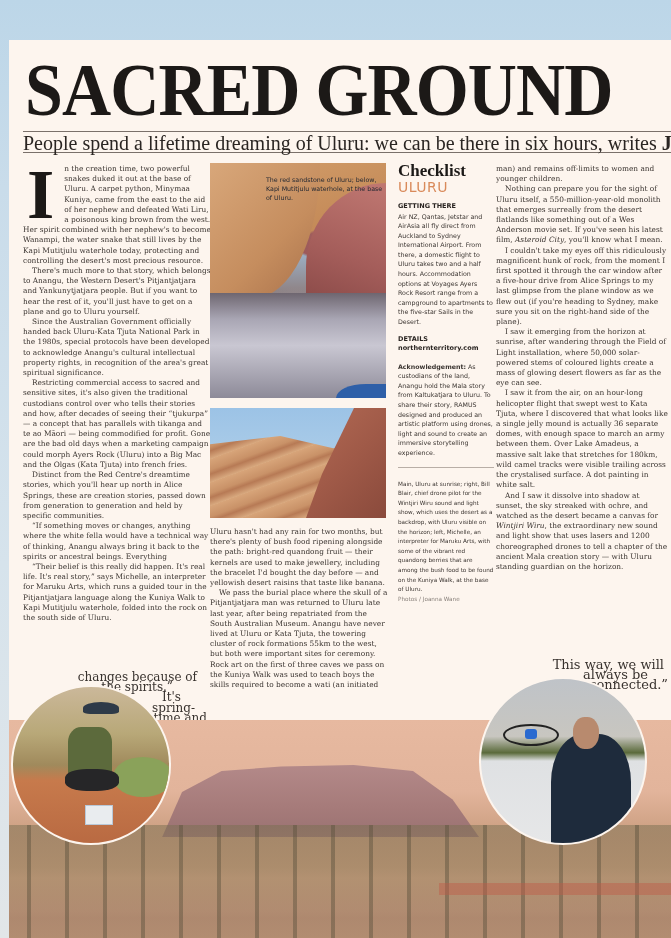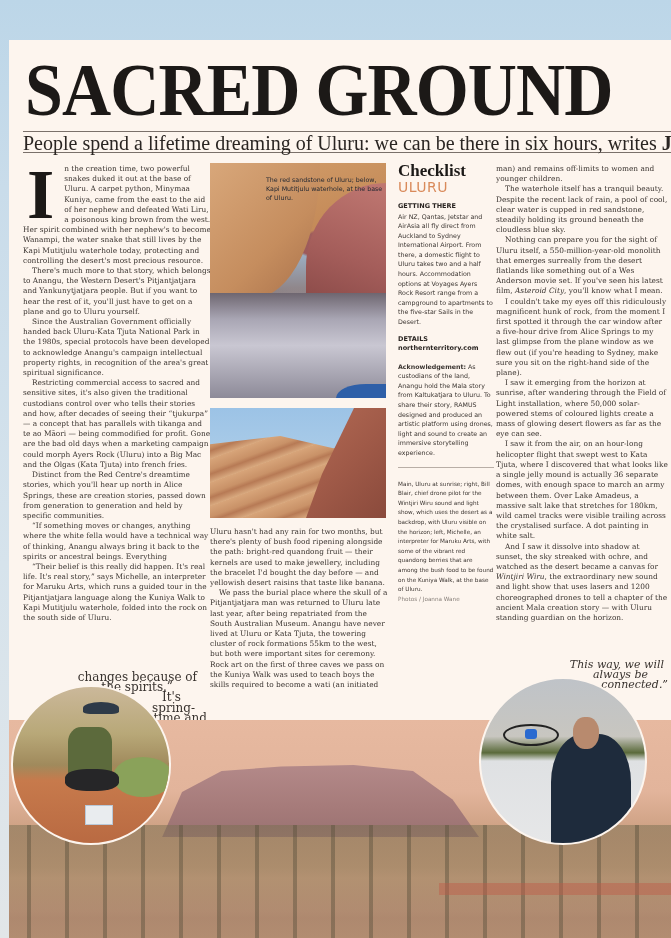--- a/index.html
+++ b/index.html
@@ -198,24 +198,23 @@
     color: #8a827c;
   }
 
   .col4 { left: 487px; top: 124px; width: 172px; }
   .col4 i { font-style: italic; }
   .col4-tail {
     position: absolute;
     left: 487px; top: 620px;
     width: 172px;
     font-family: "DejaVu Serif", serif;
-    font-size: 11px;
+    font-size: 13px;
     line-height: 10.2px;
     color: #38322e;
-    font-style: italic;
   }
   .col4-tail div { text-align: right; }
 
   .main-photo {
     position: absolute;
     left: 0; top: 680px;
     width: 662px; height: 238px;
     background: linear-gradient(180deg, #e7b9a0 0%, #e2b49b 30%, #c99c7e 50%, #bb9572 62%, #c9a585 80%, #b99a7c 100%);
   }
   .main-photo .uluru {
@@ -309,21 +308,21 @@
   <div class="headline">SACRED GROUND</div>
 
   <div class="standfirst-wrap">
     <div class="standfirst"><span>People spend a lifetime dreaming of Uluru: we can be there in six hours, writes </span><b>Joanna Wane</b></div>
   </div>
 
   <div class="col col1">
     <span class="dropcap">I</span>
     <p class="first">n the creation time, two powerful snakes duked it out at the base of Uluru. A carpet python, Minymaa Kuniya, came from the east to the aid of her nephew and defeated Wati Liru, a poisonous king brown from the west. Her spirit combined with her nephew's to become Wanampi, the water snake that still lives by the Kapi Mutitjulu waterhole today, protecting and controlling the desert's most precious resource.</p>
     <p>There's much more to that story, which belongs to Anangu, the Western Desert's Pitjantjatjara and Yankunytjatjara people. But if you want to hear the rest of it, you'll just have to get on a plane and go to Uluru yourself.</p>
-    <p>Since the Australian Government officially handed back Uluru-Kata Tjuta National Park in the 1980s, special protocols have been developed to acknowledge Anangu's campaign intellectual property rights, in recognition of the area's great spiritual significance.</p>
+    <p>Since the Australian Government officially handed back Uluru-Kata Tjuta National Park in the 1980s, special protocols have been developed to acknowledge Anangu's cultural intellectual property rights, in recognition of the area's great spiritual significance.</p>
     <p>Restricting commercial access to sacred and sensitive sites, it's also given the traditional custodians control over who tells their stories and how, after decades of seeing their “tjukurpa” — a concept that has parallels with tikanga and te ao Māori — being commodified for profit. Gone are the bad old days when a marketing campaign could morph Ayers Rock (Uluru) into a Big Mac and the Olgas (Kata Tjuta) into french fries.</p>
     <p>Distinct from the Red Centre's dreamtime stories, which you'll hear up north in Alice Springs, these are creation stories, passed down from generation to generation and held by specific communities.</p>
     <p>“If something moves or changes, anything where the white fella would have a technical way of thinking, Anangu always bring it back to the spirits or ancestral beings. Everything</p>
     <p>“Their belief is this really did happen. It's real life. It's real story,” says Michelle, an interpreter for Maruku Arts, which runs a guided tour in the Pitjantjatjara language along the Kuniya Walk to Kapi Mutitjulu waterhole, folded into the rock on the south side of Uluru.</p>
   </div>
   <div class="col1-tail">
     <div style="padding-right:14px">changes because of</div>
     <div style="padding-right:38px">the spirits.”</div>
     <div style="padding-right:30px">It's</div>
     <div style="padding-right:16px">spring-</div>
@@ -357,21 +356,20 @@
     <div class="label" style="font-weight:bold">northernterritory.com</div>
     <div class="gap"></div>
     <div class="body"><b>Acknowledgement:</b><span> As custodians of the land, Anangu hold the Mala story from Kaltukatjara to Uluru. To share their story, RAMUS designed and produced an artistic platform using drones, light and sound to create an immersive storytelling experience.</span></div>
     <hr>
     <div class="caption">Main, Uluru at sunrise; right, Bill Blair, chief drone pilot for the Wintjiri Wiru sound and light show, which uses the desert as a backdrop, with Uluru visible on the horizon; left, Michelle, an interpreter for Maruku Arts, with some of the vibrant red quandong berries that are among the bush food to be found on the Kuniya Walk, at the base of Uluru.</div>
     <div class="credit">Photos / Joanna Wane</div>
   </div>
 
   <div class="col col4">
     <p class="first">man) and remains off-limits to women and younger children.</p>
-    <p>The waterhole itself has a tranquil beauty. Despite the recent lack of rain, a pool of cool, clear water is cupped in red sandstone, steadily holding its ground beneath the cloudless blue sky.</p>
     <p><span>Nothing can prepare you for the sight of Uluru itself, a 550-million-year-old monolith that emerges surreally from the desert flatlands like something out of a Wes Anderson movie set. If you've seen his latest film, </span><i>Asteroid City</i><span>, you'll know what I mean.</span></p>
     <p>I couldn't take my eyes off this ridiculously magnificent hunk of rock, from the moment I first spotted it through the car window after a five-hour drive from Alice Springs to my last glimpse from the plane window as we flew out (if you're heading to Sydney, make sure you sit on the right-hand side of the plane).</p>
     <p>I saw it emerging from the horizon at sunrise, after wandering through the Field of Light installation, where 50,000 solar-powered stems of coloured lights create a mass of glowing desert flowers as far as the eye can see.</p>
     <p>I saw it from the air, on an hour-long helicopter flight that swept west to Kata Tjuta, where I discovered that what looks like a single jelly mound is actually 36 separate domes, with enough space to march an army between them. Over Lake Amadeus, a massive salt lake that stretches for 180km, wild camel tracks were visible trailing across the crystalised surface. A dot painting in white salt.</p>
     <p><span>And I saw it dissolve into shadow at sunset, the sky streaked with ochre, and watched as the desert became a canvas for </span><i>Wintjiri Wiru</i><span>, the extraordinary new sound and light show that uses lasers and 1200 choreographed drones to tell a chapter of the ancient Mala creation story — with Uluru standing guardian on the horizon.</span></p>
   </div>
   <div class="col4-tail">
     <div style="padding-right:4px">This way, we will</div>
     <div style="padding-right:20px">always be</div>
     <div style="padding-right:0">connected.”</div>

